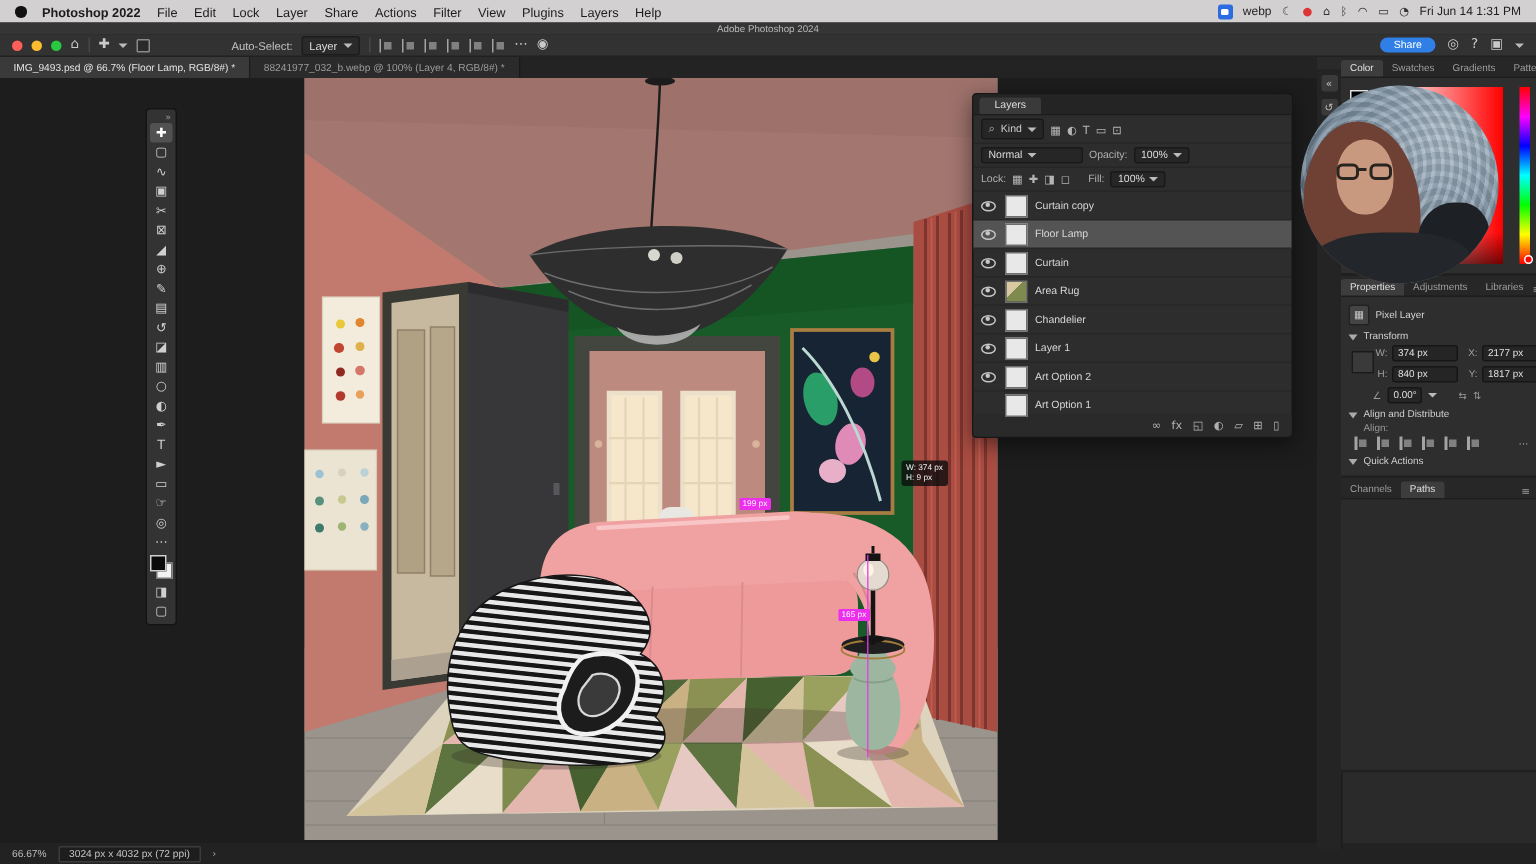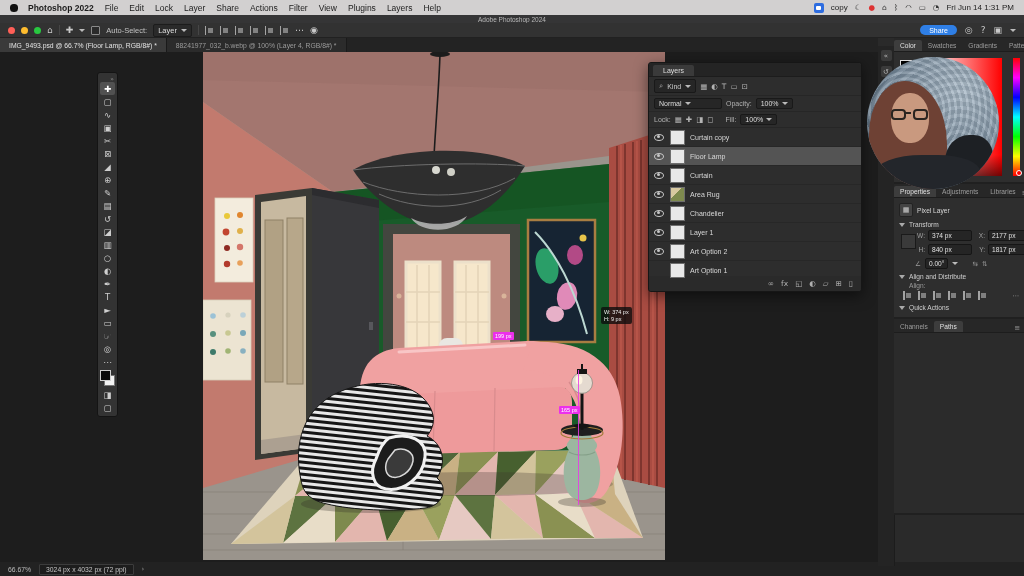--- a/index.html
+++ b/index.html
@@ -21,21 +21,21 @@
   .titlebar{position:absolute;left:0;top:15px;width:1024px;height:8px;background:#353536;
             display:flex;align-items:center;justify-content:center;font-size:6.5px;color:#b8b8b8;}
   
   .optionsbar{position:absolute;left:0;top:23px;width:1024px;height:15px;background:#323232;
               border-bottom:1px solid #212121;display:flex;align-items:center;padding:0 8px;box-sizing:border-box;gap:6px;font-size:7.5px;}
   .tl{width:7px;height:7px;border-radius:50%;}
   .tl.r{background:#ff5f57}.tl.y{background:#febc2e}.tl.g{background:#28c840}
   .obicon{color:#c9c9c9;font-size:9px;line-height:9px;font-family:"DejaVu Sans",sans-serif;}
   .sepv{width:1px;height:10px;background:#464646;}
   .chk{width:7px;height:7px;border:1px solid #8a8a8a;border-radius:1px;background:#2a2a2a;}
-  .obl{color:#c2c2c2;}
+  .obl{color:#c2c2c2;margin-left:48px;}
   .obdrop{display:flex;align-items:center;gap:4px;background:#2a2a2a;border:1px solid #1c1c1c;border-radius:2px;padding:1px 4px;color:#ddd;}
   .caret{width:0;height:0;border-left:3px solid transparent;border-right:3px solid transparent;border-top:3px solid #bbb;}
   .alicon{width:9px;height:9px;position:relative;opacity:.85;}
   .alicon::before{content:"";position:absolute;left:0;top:0;width:1.5px;height:9px;background:#b8b8b8;}
   .alicon::after{content:"";position:absolute;left:3px;top:2px;width:5px;height:5px;background:#8f8f8f;}
   .obright{margin-left:auto;display:flex;align-items:center;gap:8px;}
   .sharebtn{background:#2f7fe6;color:#fff;border-radius:7px;font-size:7px;padding:1.5px 9px;}
   
   .tabbar{position:absolute;left:0;top:38px;width:878px;height:14px;background:#232323;display:flex;align-items:flex-end;}
   .dtab{height:14px;display:flex;align-items:center;padding:0 9px;font-size:6.8px;white-space:nowrap;border-right:1px solid #1a1a1a;}
@@ -151,21 +151,21 @@
     <span class="mi">Actions</span>
     <span class="mi">Filter</span>
     <span class="mi">View</span>
     <span class="mi">Plugins</span>
     <span class="mi">Layers</span>
     <span class="mi">Help</span>
     <span class="mright">
       <span class="zoomapp">
           <i></i>
         </span>
-      <span>copy</span>
+      <span>webp</span>
       <span class="sico glyph">☾</span>
       <span class="sico red glyph">●</span>
       <span class="sico glyph">⌂</span>
       <span class="sico glyph">ᛒ</span>
       <span class="sico glyph">◠</span>
       <span class="sico glyph">▭</span>
       <span class="sico glyph">◔</span>
       <span>Fri Jun 14 1:31 PM</span>
     </span>
   </div>

